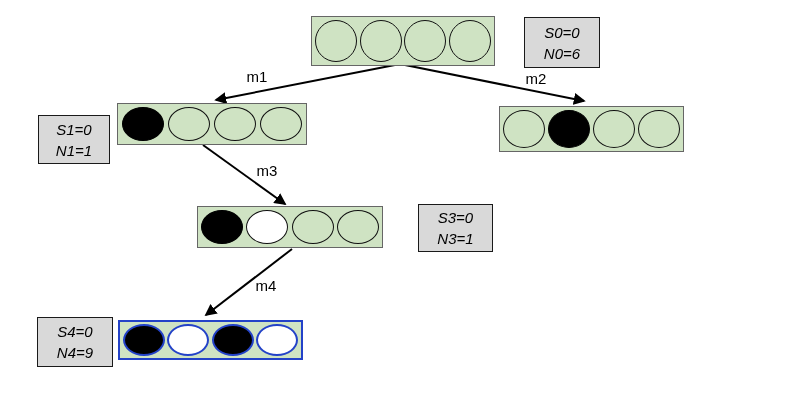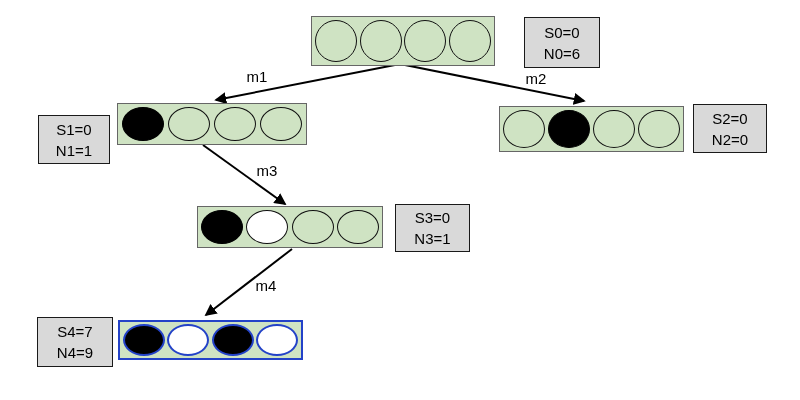--- a/index.html
+++ b/index.html
@@ -9,21 +9,21 @@
     height: 400px;
     background: #ffffff;
     font-family: "Liberation Sans", sans-serif;
     overflow: hidden;
   }
   #arrow-layer {
     position: absolute;
     left: 0; top: 0;
     width: 800px; height: 400px;
   }
-  #nodes-layer { position: absolute; left: 0; top: 0; width: 800px; height: 355px; }
+  #nodes-layer { position: absolute; left: 0; top: 0; width: 800px; height: 355px; font-style: italic; }
   .node {
     position: absolute;
     display: flex;
     align-items: center;
     justify-content: space-evenly;
     box-sizing: border-box;
     background: #cfe3c3;
     border: 1.5px solid #666666;
   }
   .node.highlight {
@@ -111,26 +111,22 @@
         <div class="cell cell-white" style="width: 42px; height: 32px;"></div>
       </div>
       <div class="statbox" style="left: 524px; top: 17px; width: 76px; height: 51px;">
         <div>S0=0</div>
         <div>N0=6</div>
       </div>
       <div class="statbox" style="left: 38px; top: 115px; width: 72px; height: 49px;">
         <div>S1=0</div>
         <div>N1=1</div>
       </div>
-      <div class="statbox" style="left: 693px; top: 104px; width: 74px; height: 49px;">
-        <div>S2=0</div>
-        <div>N2=0</div>
-      </div>
-      <div class="statbox" style="left: 395px; top: 204px; width: 75px; height: 48px;">
+      <div class="statbox" style="left: 418px; top: 204px; width: 75px; height: 48px;">
         <div>S3=0</div>
         <div>N3=1</div>
       </div>
       <div class="statbox" style="left: 37px; top: 317px; width: 76px; height: 50px;">
-        <div>S4=7</div>
+        <div>S4=0</div>
         <div>N4=9</div>
       </div>
     </div>
 </div>
 
 </body></html>

